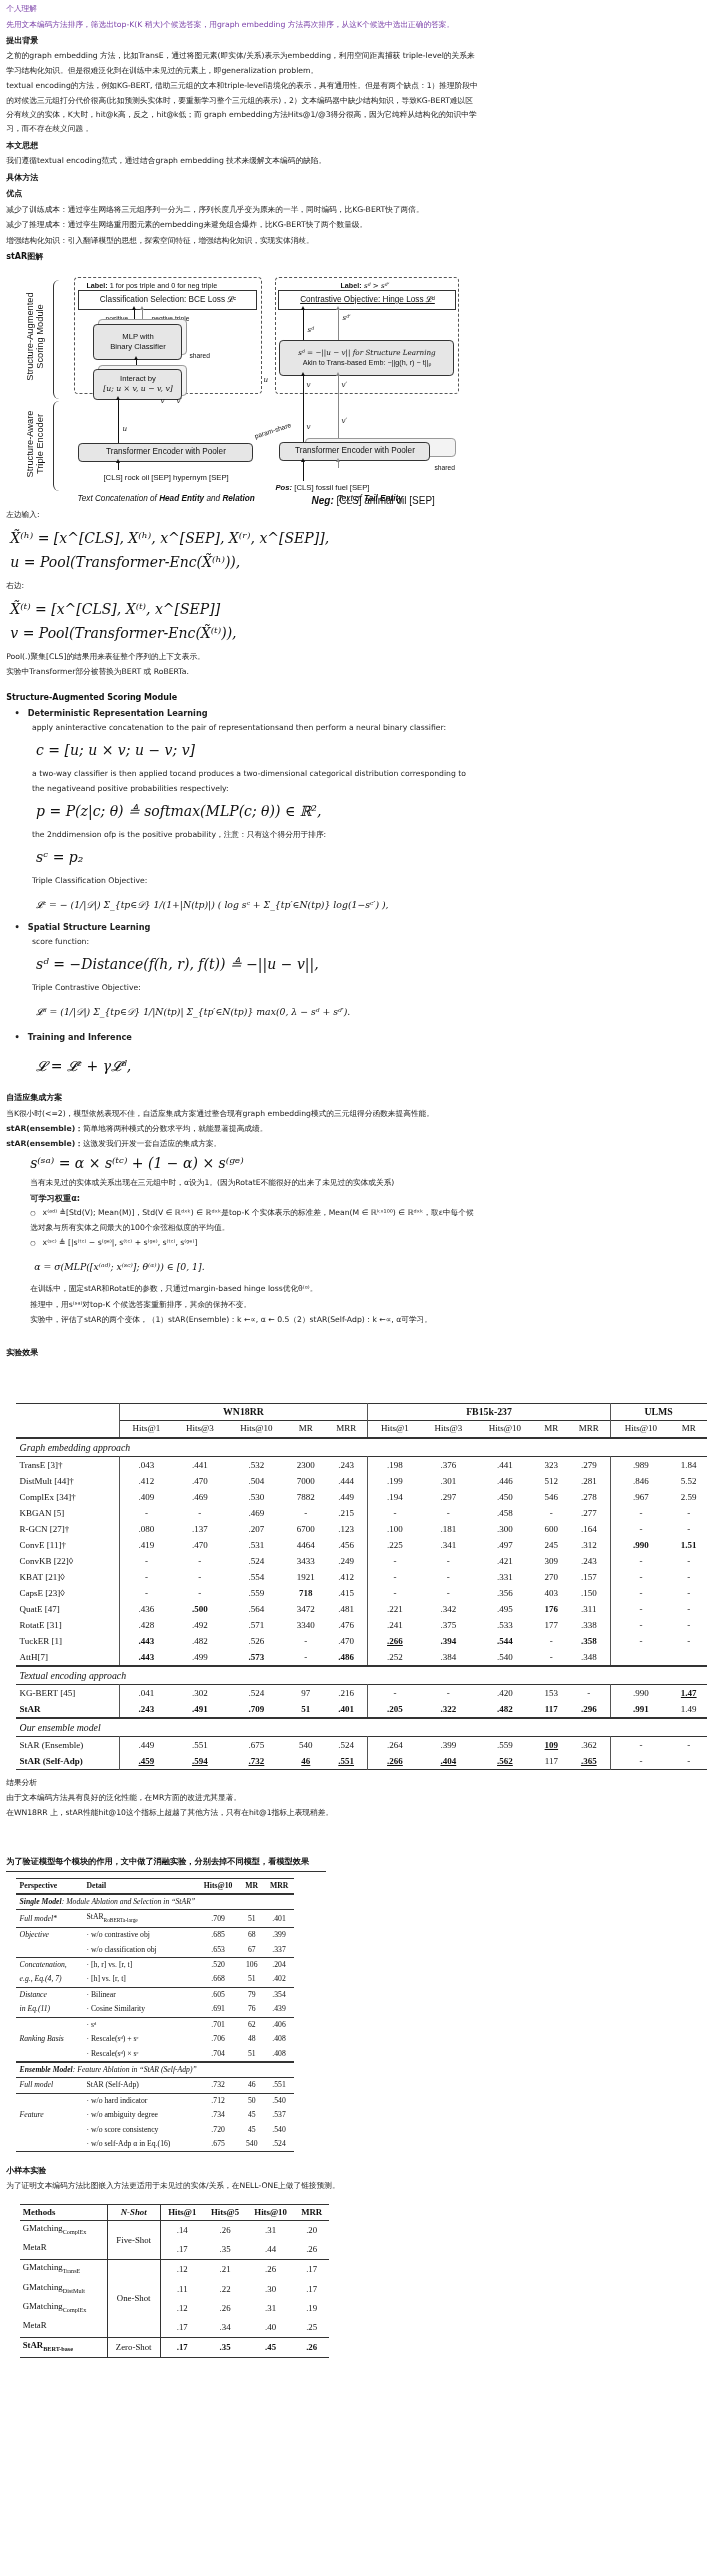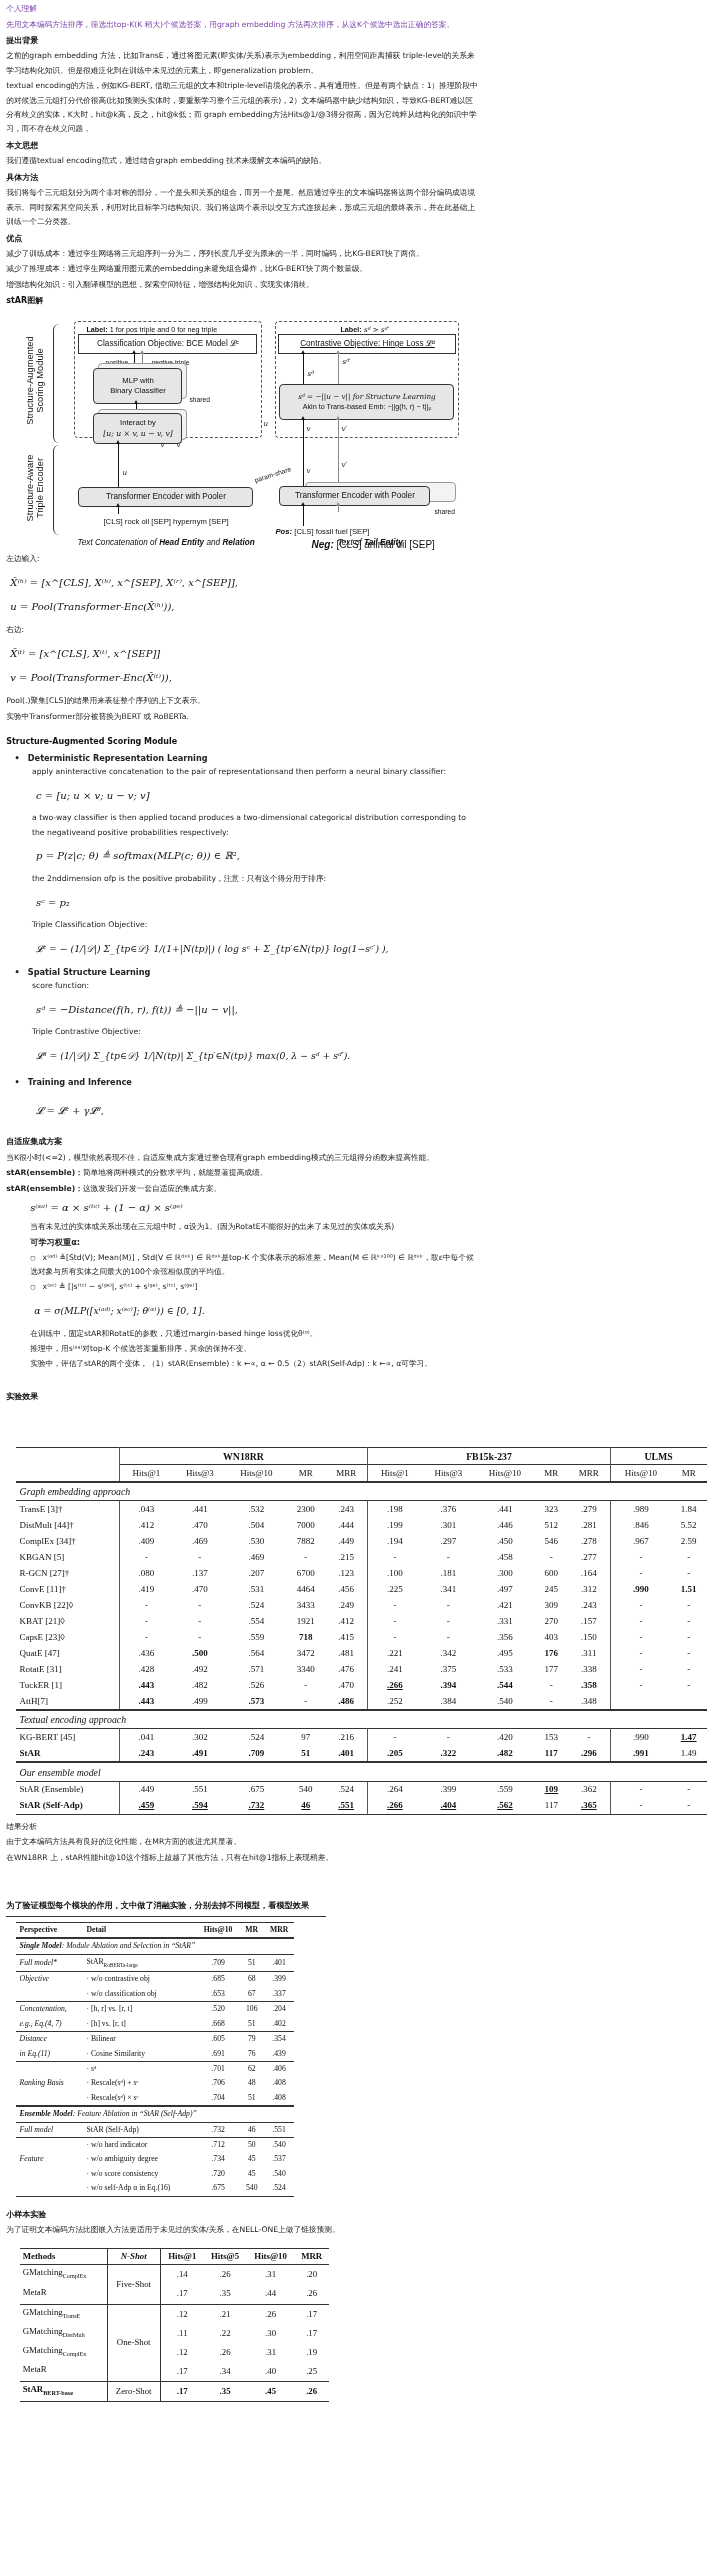--- a/index.html
+++ b/index.html
@@ -4,21 +4,21 @@
 <style>
   html, body { margin: 0; padding: 0; background: #ffffff; }
   body { width: 718px; font-family: "DejaVu Sans", sans-serif; color: #222; }
   .page { width: 474px; padding: 2.1px 6.2px 20.6px 6.2px; font-size: 7.7px; line-height: 14.4px; }
   .purple { color: #7a3fa8; }
   h3 { font-size: 8px; font-weight: bold; margin: 2.1px 0 1px 0; line-height: 14.4px; color: #111; }
   h2 { font-size: 8.2px; font-weight: bold; margin: 10.3px 0 2.1px 0; line-height: 14.4px; color: #111; }
   h2.rule { border-bottom: 0.8px solid #333; padding-bottom: 3.1px; width: 320px; }
   p { margin: 0 0 1px 0; }
   .indent { padding-left: 24px; }
-  .math { font-family: "DejaVu Serif", "Liberation Serif", serif; font-style: italic; font-size: 10px; margin: 7.2px 0 7.2px 4.1px; line-height: 17.5px; color: #111; }
+  .math { font-family: "DejaVu Serif", "Liberation Serif", serif; font-style: italic; font-size: 14px; margin: 7.2px 0 7.2px 4.1px; line-height: 17.5px; color: #111; }
   .math.small { font-size: 9.3px; }
   .bullet { margin-left: 10.3px; }
   .bullet-title { font-weight: bold; font-size: 8.2px; }
   .bullet-title::before { content: "•"; display: inline-block; width: 13.4px; margin-left: -2.1px; }
   .sub-bullet::before { content: "○"; display: inline-block; width: 12.4px; font-size: 6.2px; }
 
   
   .diagram { position: relative; width: 418px; height: 227px; margin: 12.4px 0 4.1px 10.3px; font-family: "Liberation Sans", sans-serif; color: #111; }
   .diagram .brace-label { position: absolute; font-size: 9.3px; transform: rotate(-90deg); transform-origin: left top; white-space: nowrap; text-align: center; line-height: 10.3px; }
   .diagram .brace { position: absolute; border-left: 1px solid #333; border-radius: 6.2px 0 0 6.2px; width: 5.2px; }
@@ -73,21 +73,20 @@
     <p>textual encoding的方法，例如KG-BERT, 借助三元组的文本和triple-level语境化的表示，具有通用性。但是有两个缺点：1）推理阶段中的对候选三元组打分代价很高(比如预测头实体时，要重新学习整个三元组的表示)，2）文本编码器中缺少结构知识，导致KG-BERT难以区分有歧义的实体，K大时，hit@k高，反之，hit@k低；而 graph embedding方法Hits@1/@3得分很高，因为它纯粹从结构化的知识中学习，而不存在歧义问题 。</p>
   </section>
 
   <section>
     <h3>本文思想</h3>
     <p>我们遵循textual encoding范式，通过结合graph embedding 技术来缓解文本编码的缺陷。</p>
   </section>
 
   <section>
     <h3>具体方法</h3>
-    <p>我们将每个三元组划分为两个非对称的部分，一个是头和关系的组合，而另一个是尾。然后通过孪生的文本编码器将这两个部分编码成语境表示。同时探索其空间关系，利用对比目标学习结构知识。我们将这两个表示以交互方式连接起来，形成三元组的最终表示，并在此基础上训练一个二分类器。</p>
   </section>
 
   <section>
     <h3>优点</h3>
     <p>减少了训练成本：通过孪生网络将三元组序列一分为二，序列长度几乎变为原来的一半，同时编码，比KG-BERT快了两倍。</p>
     <p>减少了推理成本：通过孪生网络重用图元素的embedding来避免组合爆炸，比KG-BERT快了两个数量级。</p>
     <p>增强结构化知识：引入翻译模型的思想，探索空间特征，增强结构化知识，实现实体消歧。</p>
   </section>
 
   <section>
@@ -100,21 +99,21 @@
         <div>Structure-Augmented</div>
         <div>Scoring Module</div>
       </div>
       <div class="brace-label" style="left:8.2px; top:211px; width:88px;">
         <div>Structure-Aware</div>
         <div>Triple Encoder</div>
       </div>
 
       <div class="dashbox" style="left:58px; top:0px; width:186px; height:115px;"></div>
       <div class="lbl" style="left:70px; top:2.1px; font-size:7.2px;"><b>Label:</b><span> 1 for pos triple and 0 for neg triple</span></div>
-      <div class="sbox" style="left:62px; top:13.4px; width:177px; height:17.5px;">Classification Objective: BCE Model 𝓛ᶜ</div>
+      <div class="sbox" style="left:62px; top:13.4px; width:177px; height:17.5px;">Classification Selection: BCE Loss 𝓛ᶜ</div>
       <div class="lbl" style="left:89px; top:35px; font-size:6.7px;">positive</div>
       <div class="lbl" style="left:135px; top:35px; font-size:6.7px;">negtive triple</div>
       <div class="arrow" style="left:118px; top:32px; height:15.5px;"></div>
       <div class="arrow gray" style="left:126px; top:32px; height:10.3px;"></div>
       <div class="gshadow" style="left:82px; top:42px; width:87px; height:34px;"></div>
       <div class="gbox" style="left:77px; top:47px; width:87px; height:34px;">
         <span>MLP with</span>
         <span>Binary Classifier</span>
       </div>
       <div class="lbl" style="left:173px; top:72px; font-size:6.7px;">shared</div>

